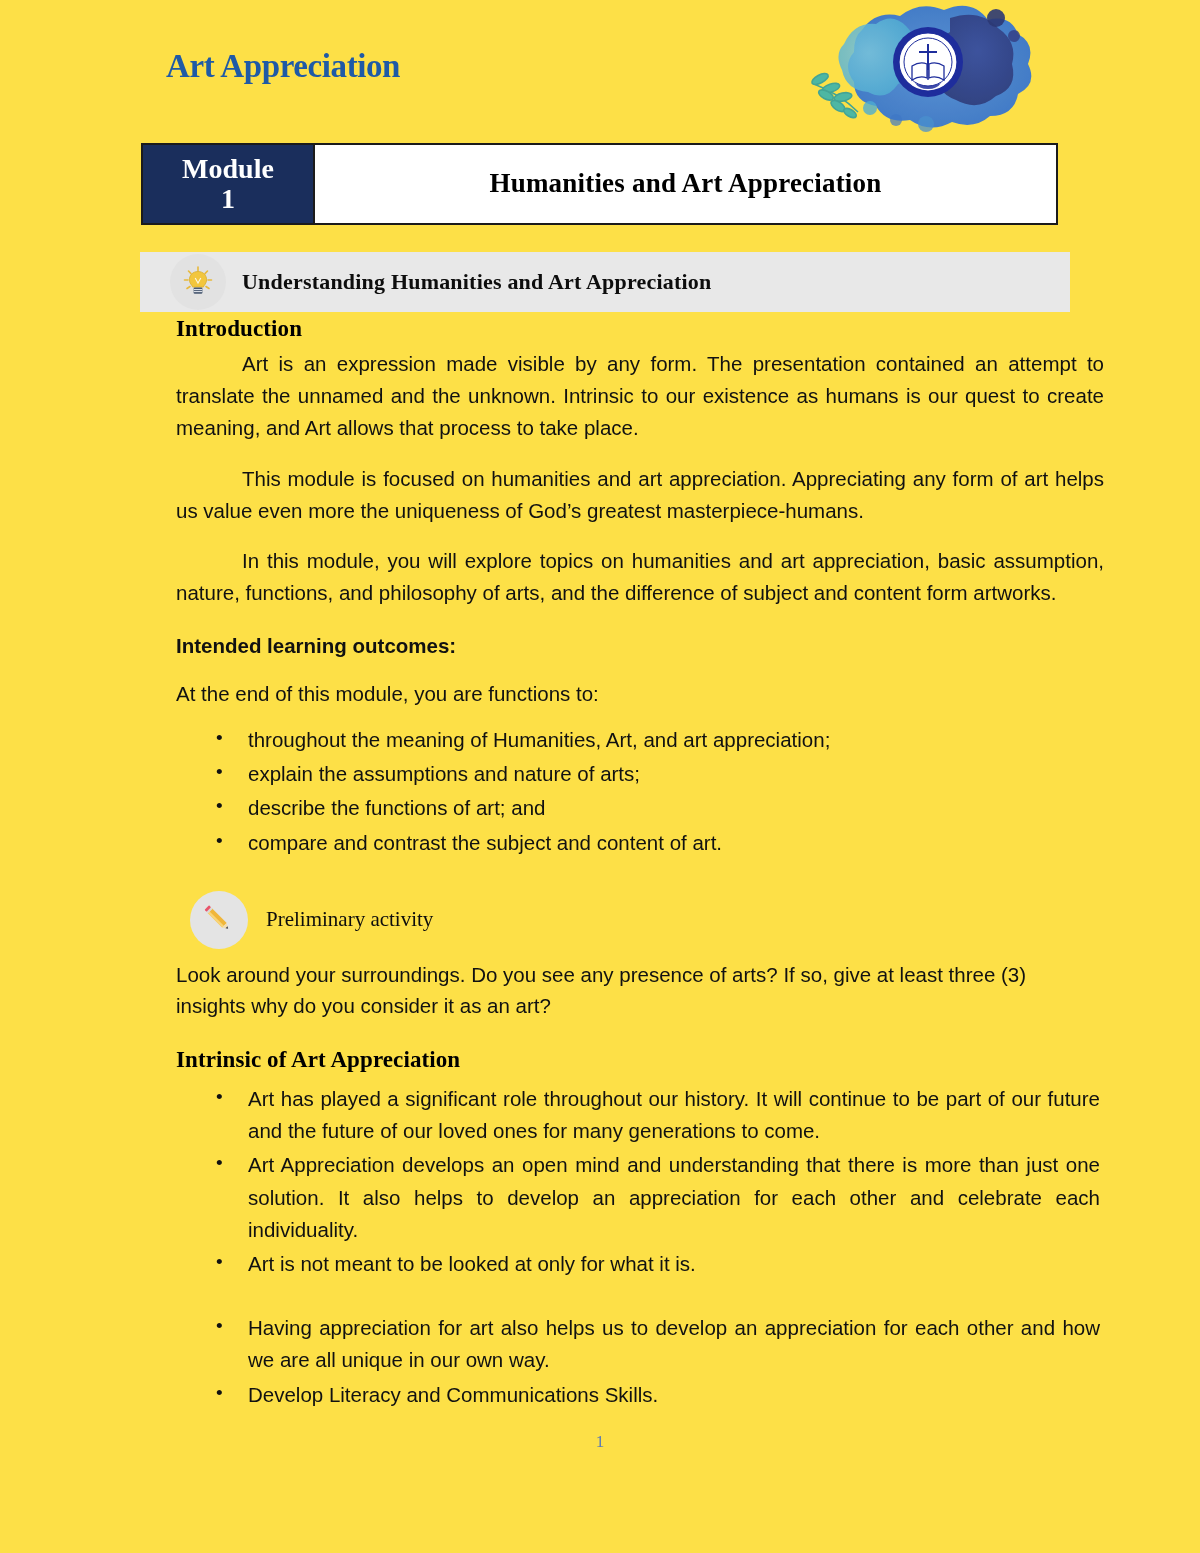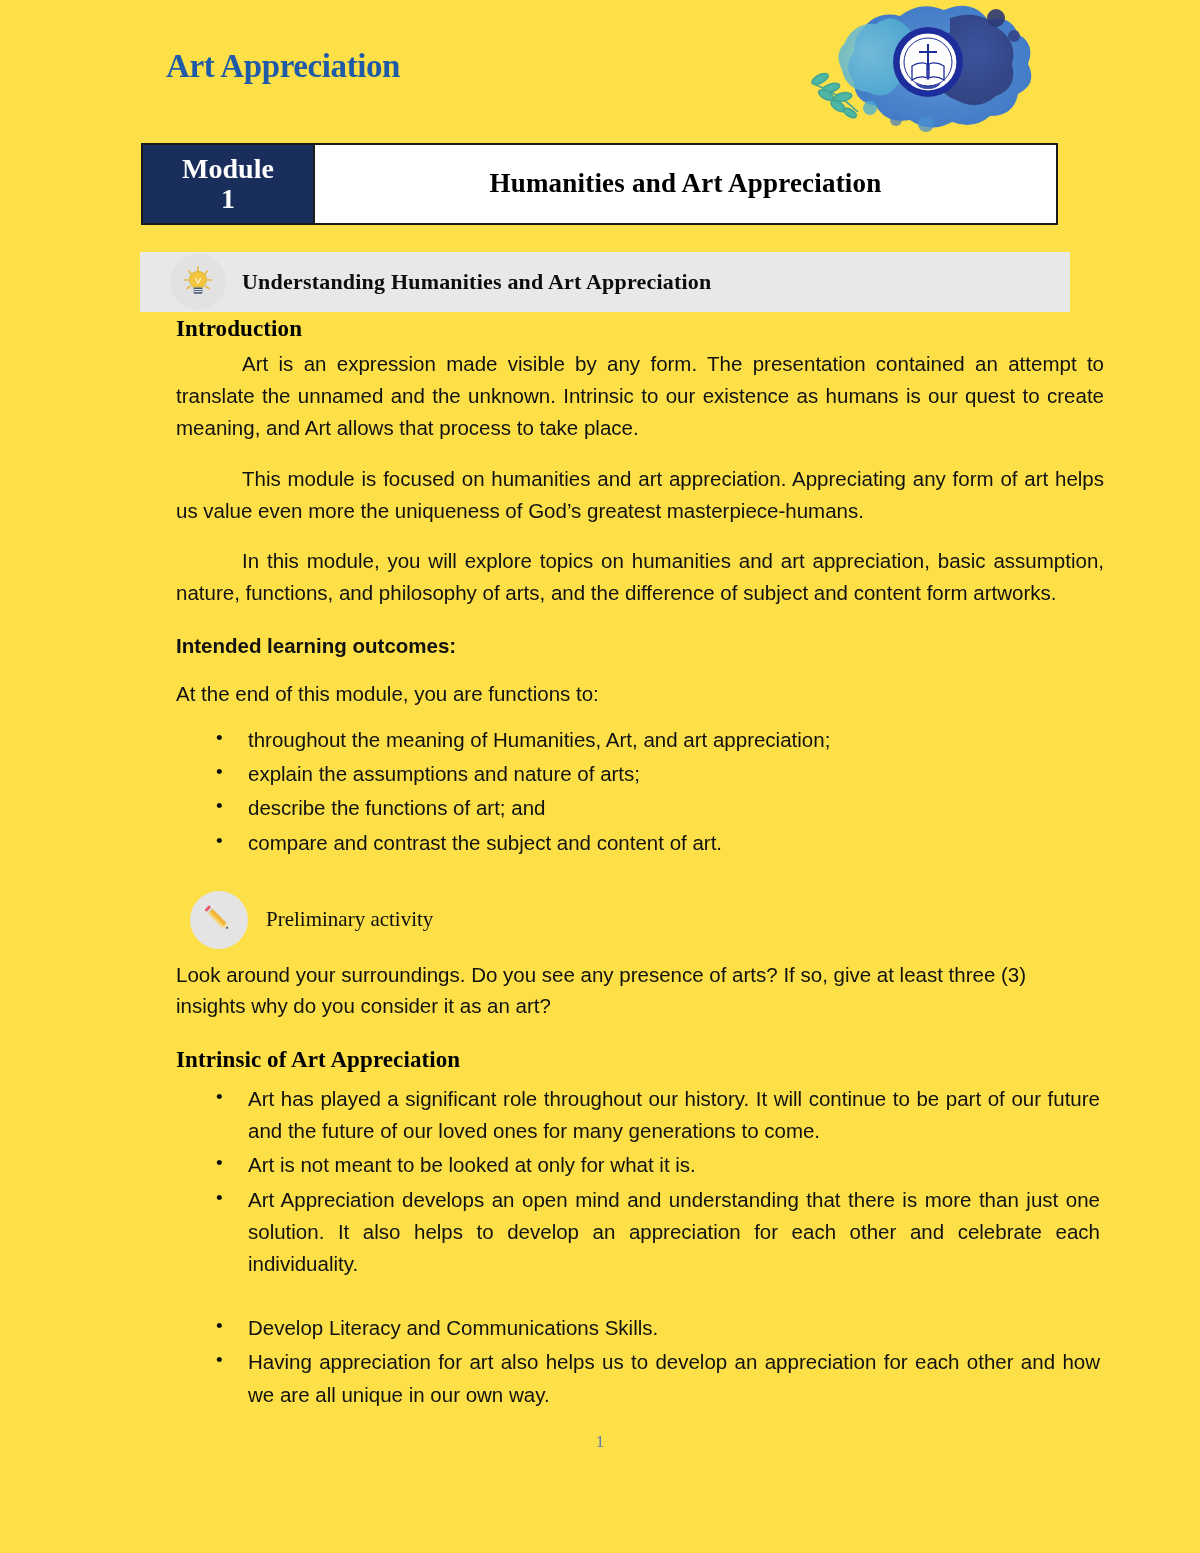--- a/index.html
+++ b/index.html
@@ -390,29 +390,29 @@
 
     <div class="sp-10"></div>
     <p class="activity-body">Look around your surroundings. Do you see any presence of arts? If so, give at least three (3) insights why do you consider it as an art?</p>
 
     <div class="sp-26"></div>
     <h2 class="h-sec">Intrinsic of Art Appreciation</h2>
     <div class="sp-10"></div>
 
     <ul class="bullets wide">
       <li>Art has played a significant role throughout our history. It will continue to be part of our future and the future of our loved ones for many generations to come.</li>
+      <li>Art Appreciation develops an open mind and understanding that there is more than just one solution. It also helps to develop an appreciation for each other and celebrate each individuality.</li>
       <li>Art is not meant to be looked at only for what it is.</li>
-      <li>Art Appreciation develops an open mind and understanding that there is more than just one solution. It also helps to develop an appreciation for each other and celebrate each individuality.</li>
     </ul>
 
     <div class="sp-16"></div>
     <div class="sp-14"></div>
 
     <ul class="bullets wide">
+      <li>Having appreciation for art also helps us to develop an appreciation for each other and how we are all unique in our own way.</li>
       <li>Develop Literacy and Communications Skills.</li>
-      <li>Having appreciation for art also helps us to develop an appreciation for each other and how we are all unique in our own way.</li>
     </ul>
 
   </div>
 
   <div class="page-number">1</div>
 
 </div>
 
 </body></html>

